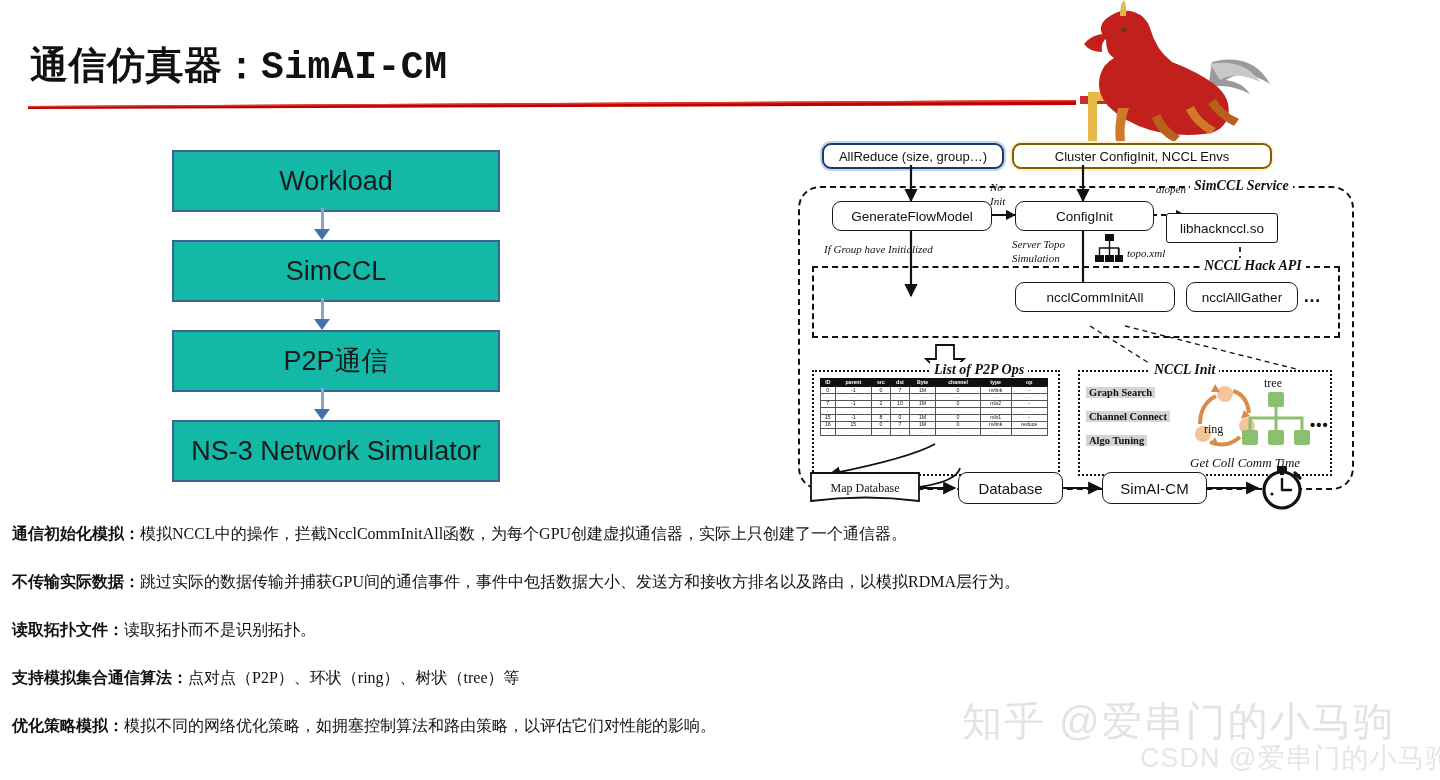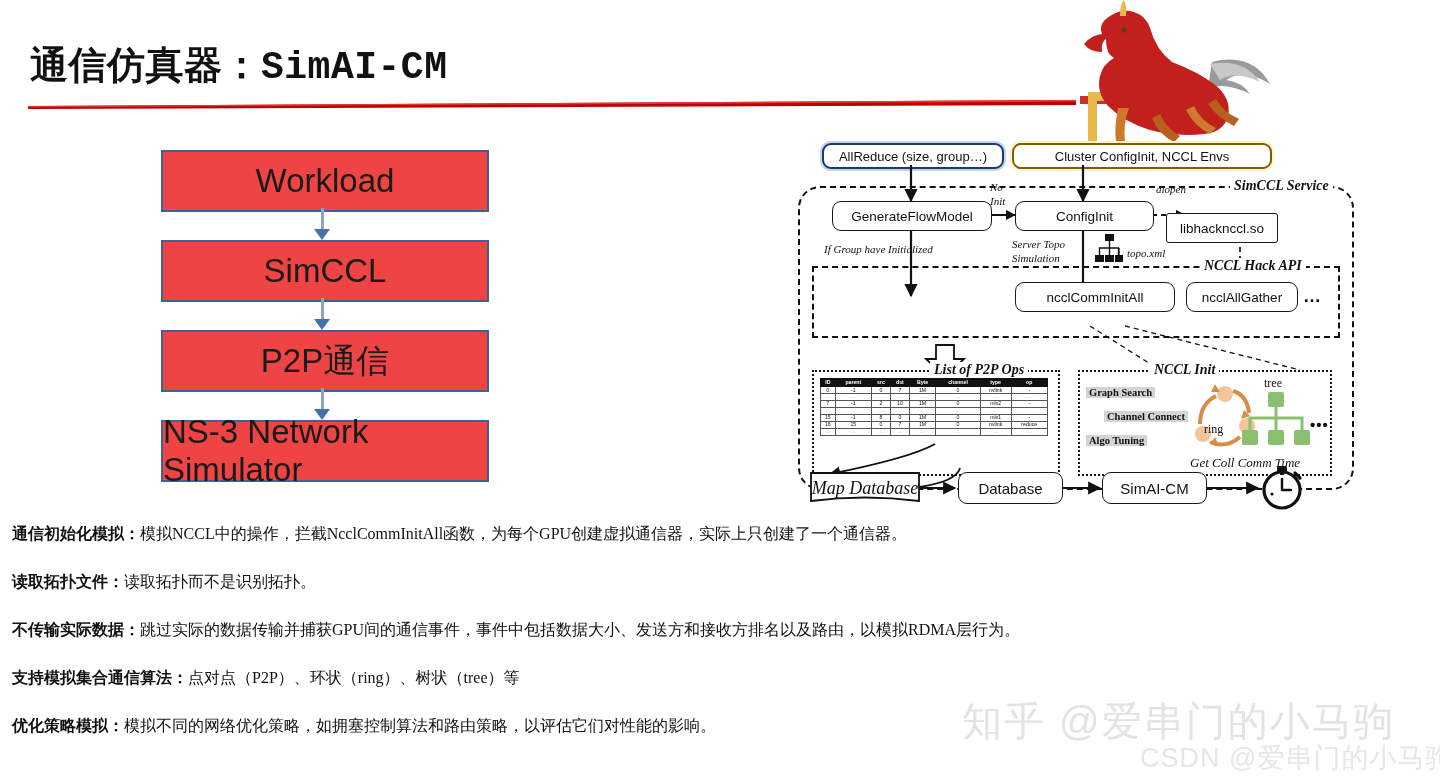--- a/index.html
+++ b/index.html
@@ -18,24 +18,25 @@
   }
   #title-rule{
     left:28px;top:100px;width:1048px;height:9px;
   }
 
   
   #logo-wrap{left:1060px;top:0px;width:380px;height:150px;}
 
   
   .flowbox{
-    border:2px solid #3f6294;background:#ef4444;
+    border:2px solid #3f6294;background:#14b8a6;
     display:flex;align-items:center;justify-content:center;
-    font-size:33px;color:#1a1a1a;
+    font-size:27px;color:#1a1a1a;
     font-family:"Liberation Sans","DejaVu Sans",sans-serif;
+    margin-left:11px;
   }
   .flowarrow{width:3px;background:#8aa4c8;}
   .flowhead{
     width:0;height:0;border-left:8px solid transparent;border-right:8px solid transparent;
     border-top:11px solid #4472a8;
   }
 
   
   #arch{left:790px;top:138px;width:570px;height:372px;}
 
@@ -175,21 +176,21 @@
     <line x1="300" y1="188" x2="370" y2="232" stroke="#111" stroke-width="1.3" stroke-dasharray="5,4"></line>
     <line x1="335" y1="188" x2="510" y2="232" stroke="#111" stroke-width="1.3" stroke-dasharray="5,4"></line>
 
     <path d="M170 330 Q165 348 100 352" stroke="#111" stroke-width="1.8" fill="none"></path>
     <path d="M152 322 Q148 345 105 346" stroke="#111" stroke-width="0" fill="none"></path>
 
     <path d="M146 207 h18 v14 h10 l-19 18 l-19 -18 h10 z" fill="#fff" stroke="#111" stroke-width="1.8"></path>
   </svg>
 
   <div class="dashbox" style="left:8px;top:48px;width:552px;height:300px;border-radius:22px;"></div>
-  <div class="grp-title" style="left:400px;top:40px;margin-left:40px;">SimCCL Service</div>
+  <div class="grp-title" style="left:400px;top:40px;">SimCCL Service</div>
 
   <div class="dashbox" style="left:22px;top:128px;width:524px;height:68px;"></div>
   <div class="grp-title" style="left:410px;top:120px;">NCCL Hack API</div>
 
   <div class="rbox" style="left:42px;top:63px;width:158px;height:28px;">
     <span>GenerateFlowModel</span>
   </div>
   <div class="rbox" style="left:225px;top:63px;width:137px;height:28px;">
     <span>ConfigInit</span>
   </div>
@@ -307,21 +308,21 @@
           <td>…</td>
         </tr>
       </tbody>
   </table>
 
   <div class="dotbox" style="left:288px;top:232px;width:250px;height:102px;"></div>
   <div class="grp-title ital" style="left:360px;top:224px;">NCCL Init</div>
 
   <div class="abs" style="left:296px;top:240px;width:105px;">
     <div style="margin:4px 0 6px 0;"><span class="hl">Graph Search</span></div>
-    <div style="margin:0 0 6px 18px;"><span class="hl">Channel Connect</span></div>
+    <div style="margin:0 0 6px 0;"><span class="hl">Channel Connect</span></div>
     <div><span class="hl">Algo Tuning</span></div>
   </div>
 
   <svg class="abs" style="left:404px;top:244px;width:62px;height:80px;">
     <circle cx="31" cy="12" r="8" fill="#f4c49a"></circle>
     <circle cx="53" cy="44" r="8" fill="#f4c49a"></circle>
     <circle cx="9" cy="52" r="8" fill="#f4c49a"></circle>
     <path d="M39 9 q14 4 16 22" stroke="#d98c4a" stroke-width="4" fill="none"></path>
     <path d="M50 28 l6 6 l-9 3 z" fill="#d98c4a"></path>
     <path d="M46 55 q-14 12 -30 5" stroke="#d98c4a" stroke-width="4" fill="none"></path>
@@ -350,21 +351,21 @@
     <path d="M145 6 Q120 20 40 36" stroke="#111" stroke-width="1.9" fill="none" marker-end="url(#ah2)"></path>
     <line x1="130" y1="50" x2="165" y2="50" stroke="#111" stroke-width="2.2" marker-end="url(#ah2)"></line>
     <line x1="273" y1="50" x2="310" y2="50" stroke="#111" stroke-width="2.2" marker-end="url(#ah2)"></line>
     <line x1="400" y1="50" x2="468" y2="50" stroke="#111" stroke-width="2.2" marker-end="url(#ah2)"></line>
   </svg>
 
   <div class="abs" style="left:20px;top:334px;width:110px;height:30px;">
     <svg style="position:absolute;left:0;top:0;width:110px;height:30px;">
       <path d="M1 1 H109 V29 Q55 22 1 29 Z" fill="#fff" stroke="#111" stroke-width="1.8"></path>
     </svg>
-    <div style="position:absolute;left:0;top:0;width:110px;height:32px;display:flex;align-items:center;justify-content:center;font-size:18px;font-family:'Liberation Serif',serif;color:#111;font-style:italic;">Map Database</div>
+    <div style="position:absolute;left:0;top:0;width:110px;height:32px;display:flex;align-items:center;justify-content:center;font-size:12px;font-family:'Liberation Serif',serif;color:#111;">Map Database</div>
   </div>
 
   <div class="rbox" style="left:168px;top:334px;width:103px;height:30px;font-size:15px;">
     <span>Database</span>
   </div>
   <div class="rbox" style="left:312px;top:334px;width:103px;height:30px;font-size:15px;">
     <span>SimAI-CM</span>
   </div>
 
   <div class="lbl" style="left:400px;top:318px;font-size:13px;">Get Coll Comm Time</div>
@@ -374,20 +375,20 @@
     <rect x="19" y="2" width="10" height="6" rx="1.5" fill="#111"></rect>
     <rect x="22" y="6" width="4" height="5" fill="#111"></rect>
     <path d="M37 9 l5 5" stroke="#111" stroke-width="3.2" stroke-linecap="round"></path>
     <path d="M24 26 V15 M24 26 h9" stroke="#111" stroke-width="2.4" stroke-linecap="round"></path>
     <circle cx="14" cy="30" r="1.6" fill="#111"></circle>
   </svg>
 </div>
 
 <div class="abs" id="body-text">
   <p><b>通信初始化模拟：</b><span>模拟NCCL中的操作，拦截NcclCommInitAll函数，为每个GPU创建虚拟通信器，实际上只创建了一个通信器。</span></p>
+  <p><b>不传输实际数据：</b><span>跳过实际的数据传输并捕获GPU间的通信事件，事件中包括数据大小、发送方和接收方排名以及路由，以模拟RDMA层行为。</span></p>
   <p><b>读取拓扑文件：</b><span>读取拓扑而不是识别拓扑。</span></p>
-  <p><b>不传输实际数据：</b><span>跳过实际的数据传输并捕获GPU间的通信事件，事件中包括数据大小、发送方和接收方排名以及路由，以模拟RDMA层行为。</span></p>
   <p><b>支持模拟集合通信算法：</b><span>点对点（P2P）、环状（ring）、树状（tree）等</span></p>
   <p><b>优化策略模拟：</b><span>模拟不同的网络优化策略，如拥塞控制算法和路由策略，以评估它们对性能的影响。</span></p>
 </div>
 
 <div class="abs" id="wm-zhihu">知乎 @爱串门的小马驹</div>
 <div class="abs" id="wm-csdn">CSDN @爱串门的小马驹</div>
 
 </body></html>

